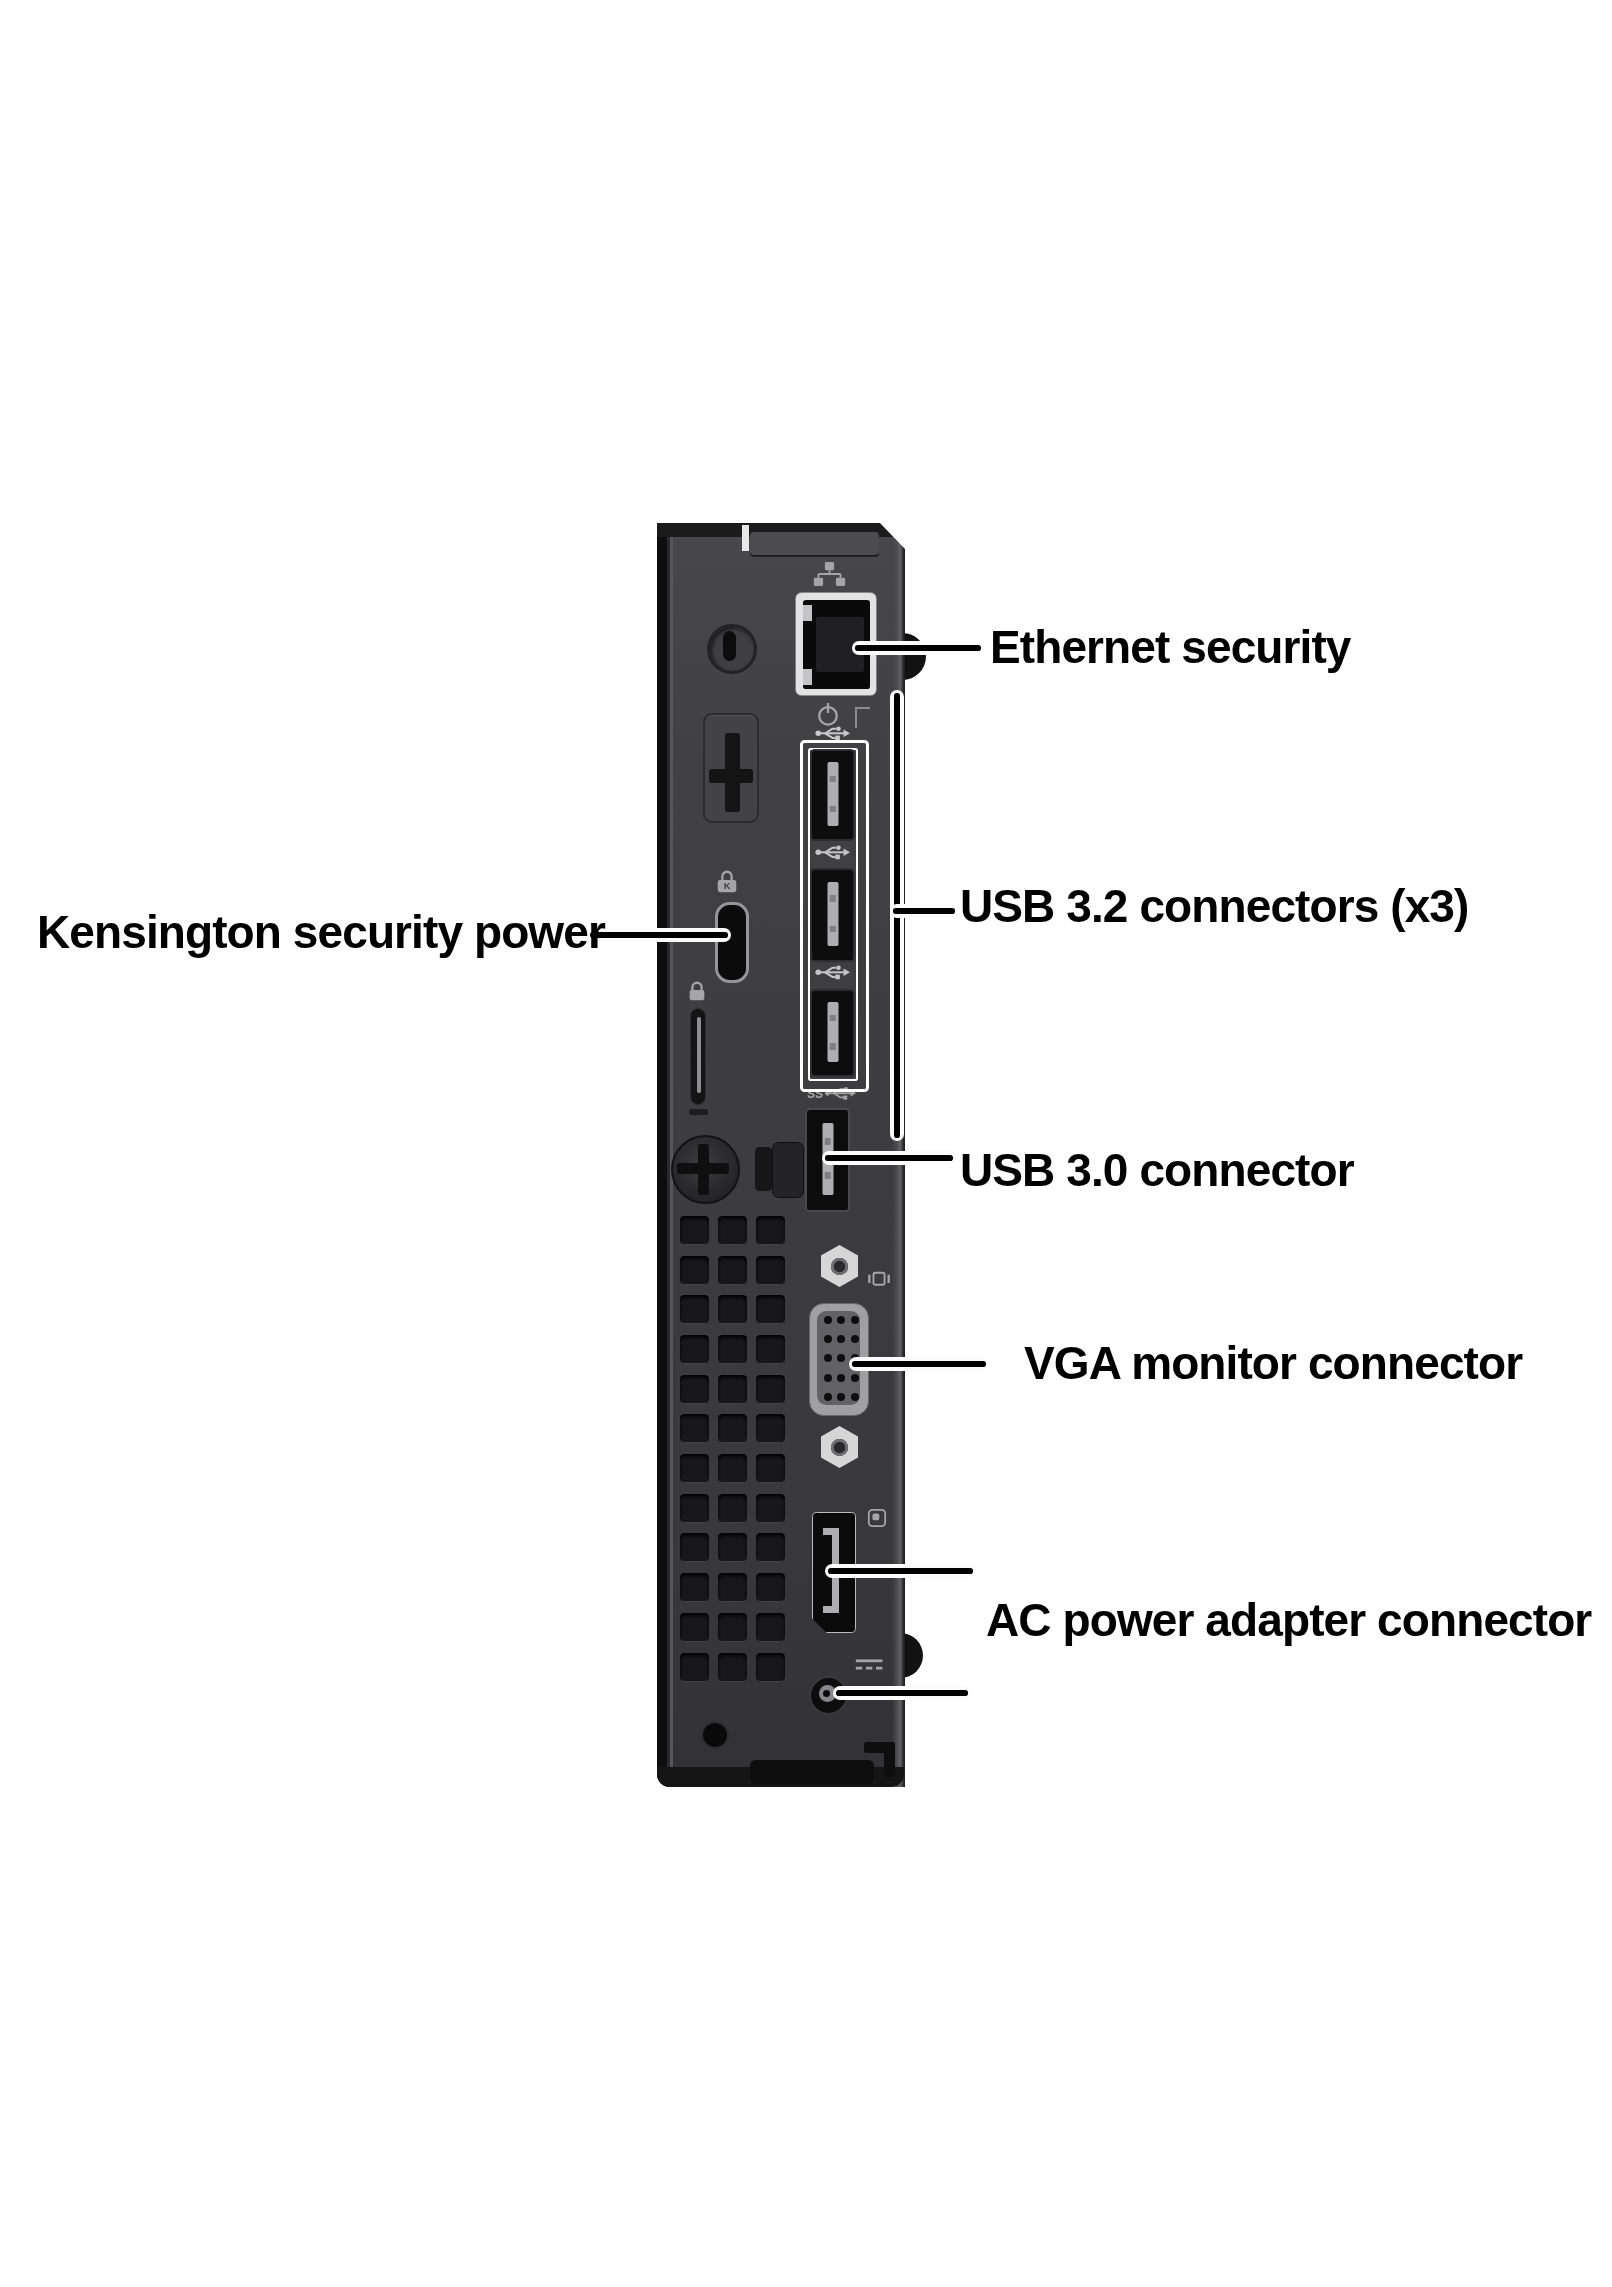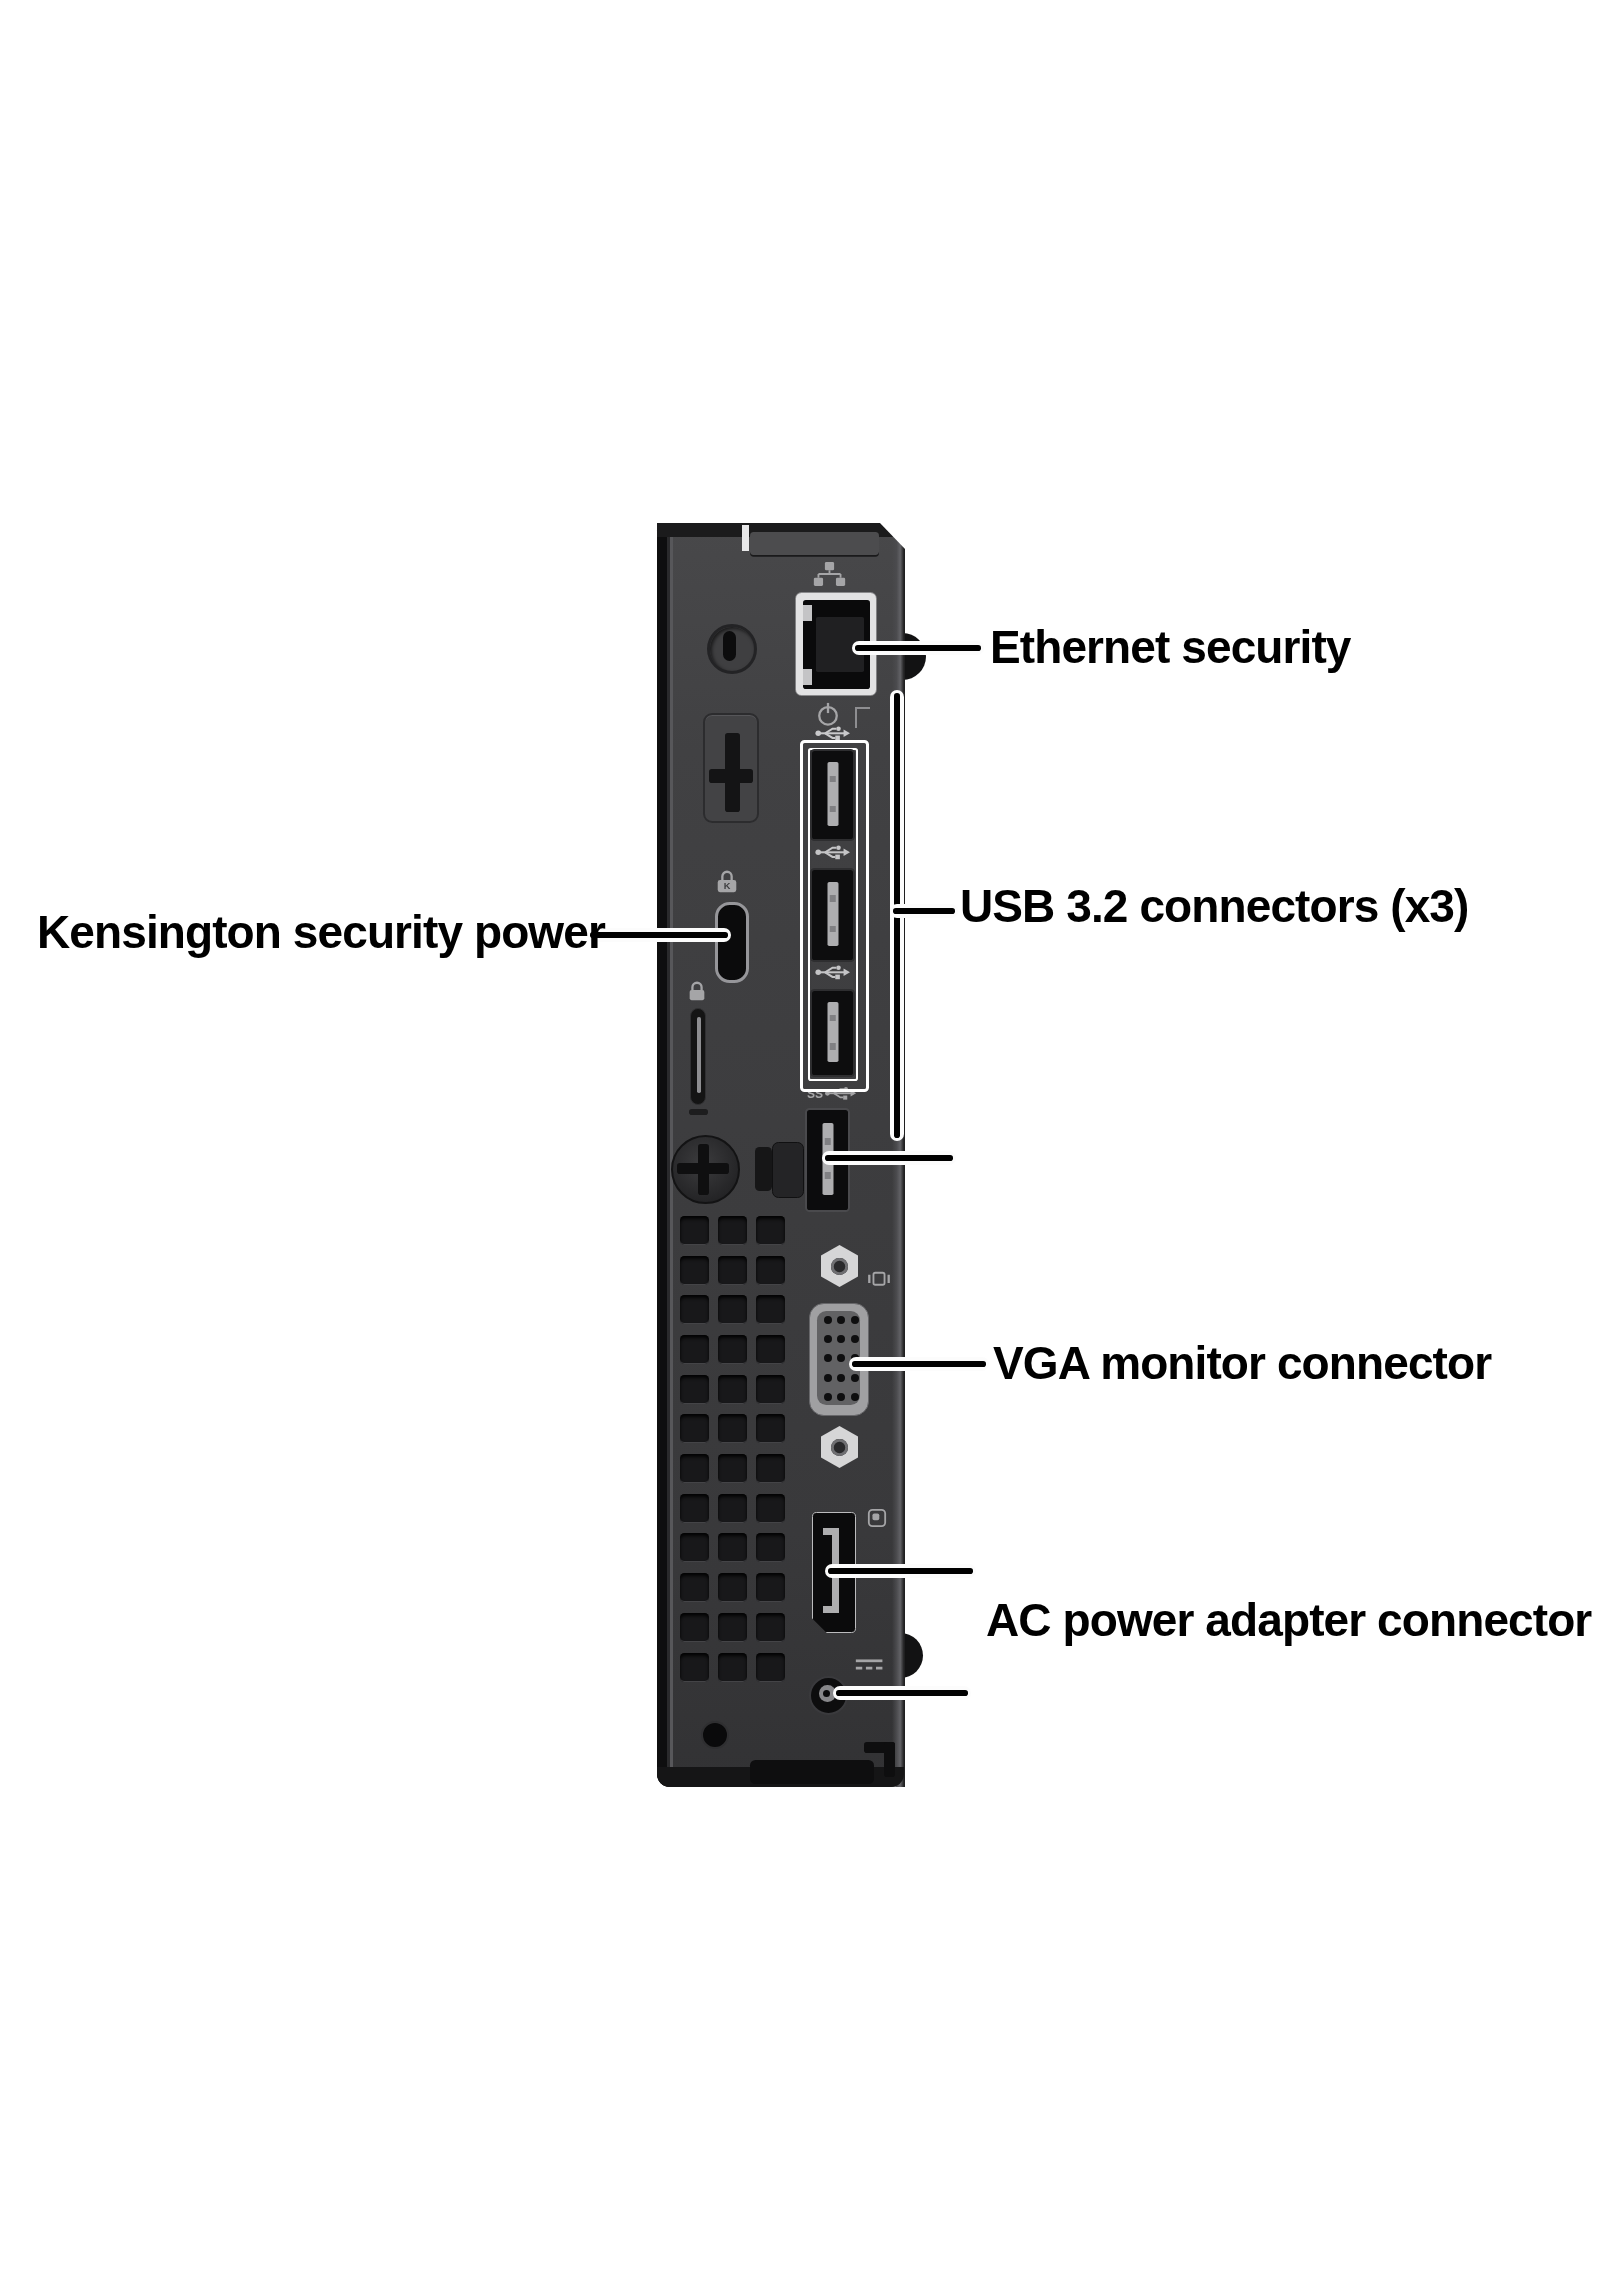--- a/index.html
+++ b/index.html
@@ -327,17 +327,18 @@
   <div class="abs lead v" style="left:890px;top:690px;height:451px;"></div>
   <div class="abs lead h" style="left:890px;top:904px;width:68px;"></div>
   <div class="abs lead h" style="left:822px;top:1151px;width:134px;"></div>
   <div class="abs lead h" style="left:849px;top:1357px;width:140px;"></div>
   <div class="abs lead h" style="left:825px;top:1564px;width:151px;"></div>
   <div class="abs lead h" style="left:833px;top:1686px;width:138px;"></div>
 
   <div class="abs label" style="left:990px;top:621px;">Ethernet security</div>
   <div class="abs label right" style="left:37px;top:906px;width:537px;">Kensington security power</div>
   <div class="abs label" style="left:960px;top:880px;">USB 3.2 connectors (x3)</div>
-  <div class="abs label" style="left:993px;top:1337px;">VGA monitor connector</div>
+  <div class="abs label" style="left:960px;top:1144px;">USB 3.0 connector</div>
+  <div class="abs label" style="left:1024px;top:1337px;">VGA monitor connector</div>
   <div class="abs label" style="left:986px;top:1594px;">AC power adapter connector</div>
 
 </div>
 
 
 </body></html>

